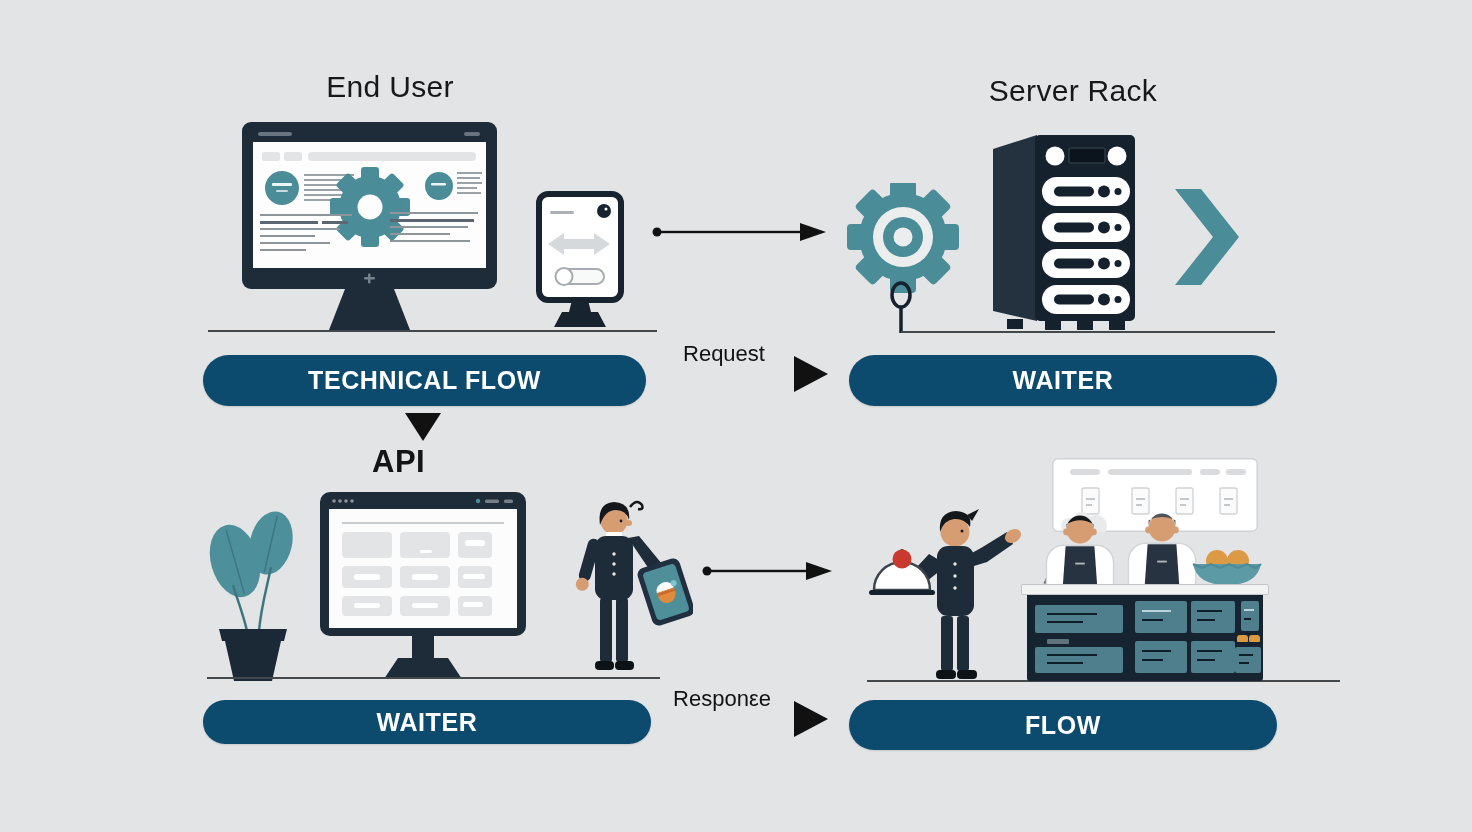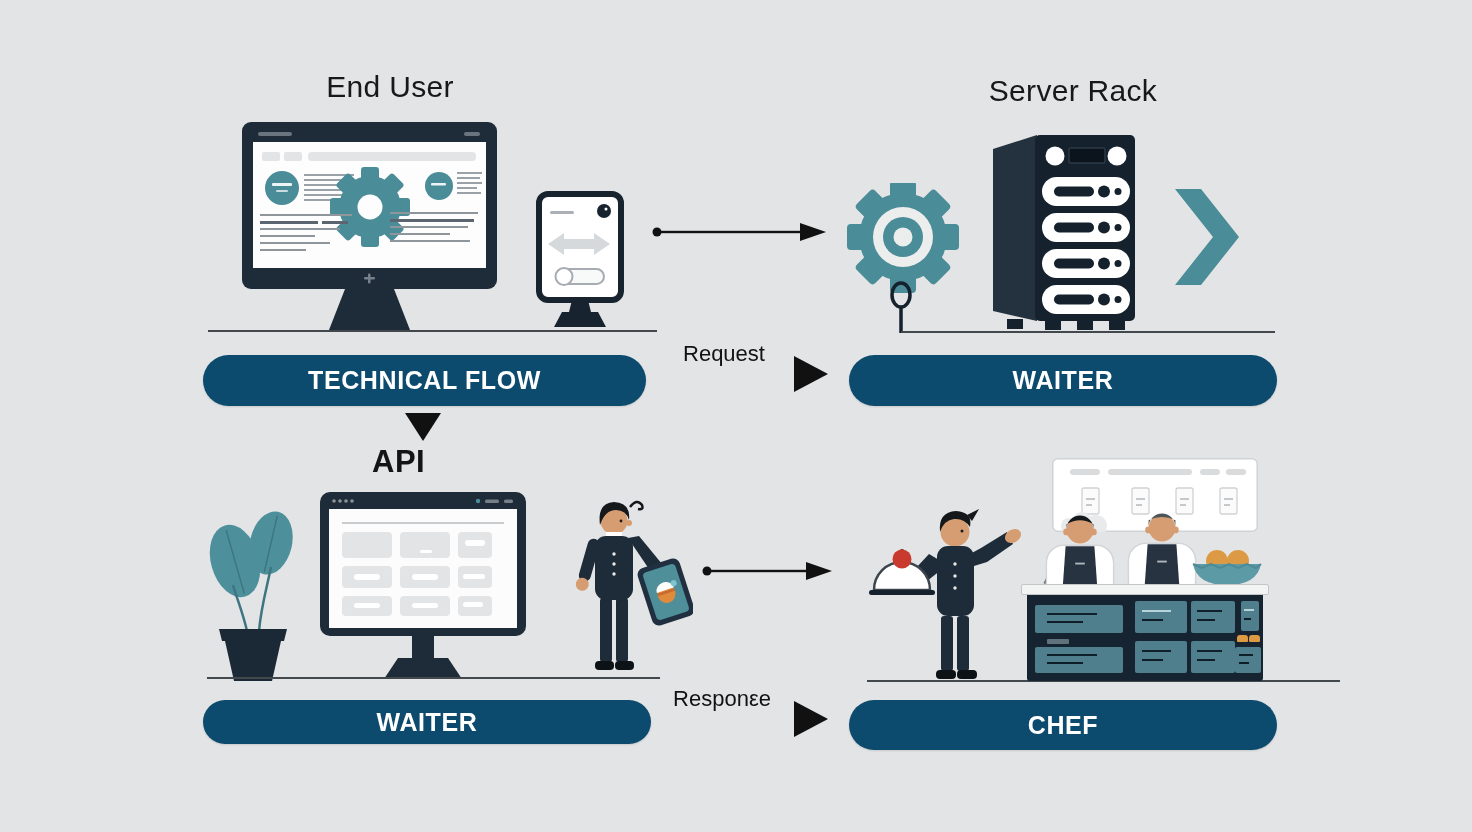--- a/index.html
+++ b/index.html
@@ -451,14 +451,14 @@
   <span>WAITER</span>
 </div>
 
 <div class="flow-label" style="left:662px;top:686px;width:120px;">Responεe</div>
 
 <svg class="abs" style="left:794px;top:701px;" width="34" height="36" viewBox="0 0 34 36">
   <polygon points="0,0 34,18 0,36" fill="#111111"></polygon>
 </svg>
 
 <div class="banner" style="left:849px;top:700px;width:428px;height:50px;">
-  <span>CHEF</span>
+  <span>FLOW</span>
 </div>
 
 </body></html>

